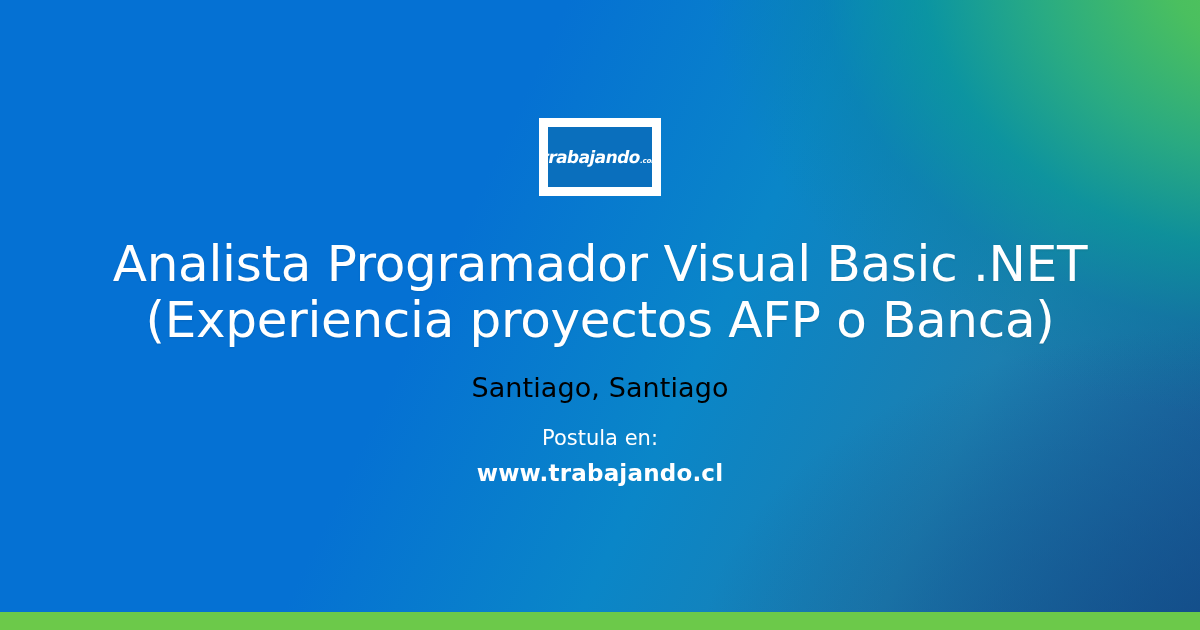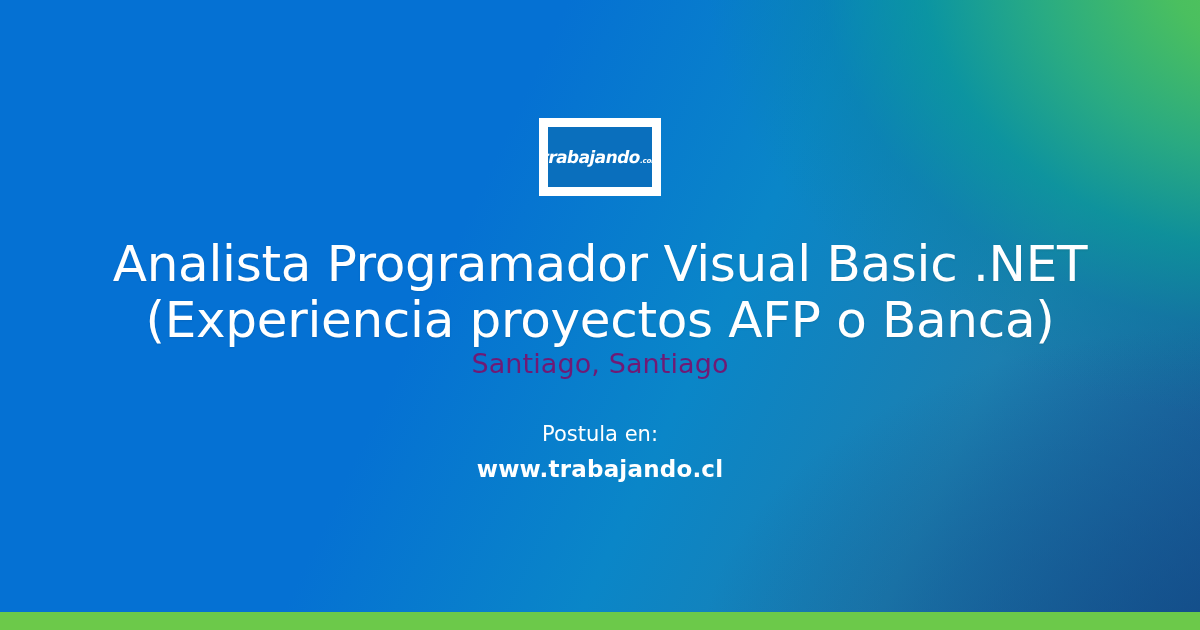--- a/index.html
+++ b/index.html
@@ -118,30 +118,31 @@
     font-family: "DejaVu Sans", "Liberation Sans", sans-serif;
     font-weight: normal;
     font-size: 50px;
     line-height: 1.12;
     letter-spacing: -0.3px;
     text-shadow: 0 1px 2px rgba(0,0,0,0.10);
   }
 
   
   .location {
-    color: #701a75;
+    margin-top: 24px;
+    color: #000000;
     font-family: "DejaVu Sans", "Liberation Sans", sans-serif;
     font-weight: normal;
     font-size: 27px;
     letter-spacing: 0.1px;
   }
 
   
   .apply-label {
-    margin-top: 43px;
+    margin-top: 23px;
     color: #ffffff;
     font-family: "DejaVu Sans", "Liberation Sans", sans-serif;
     font-weight: normal;
     font-size: 21px;
   }
   .apply-url {
     margin-top: 10px;
     color: #ffffff;
     font-family: "DejaVu Sans", "Liberation Sans", sans-serif;
     font-weight: bold;

